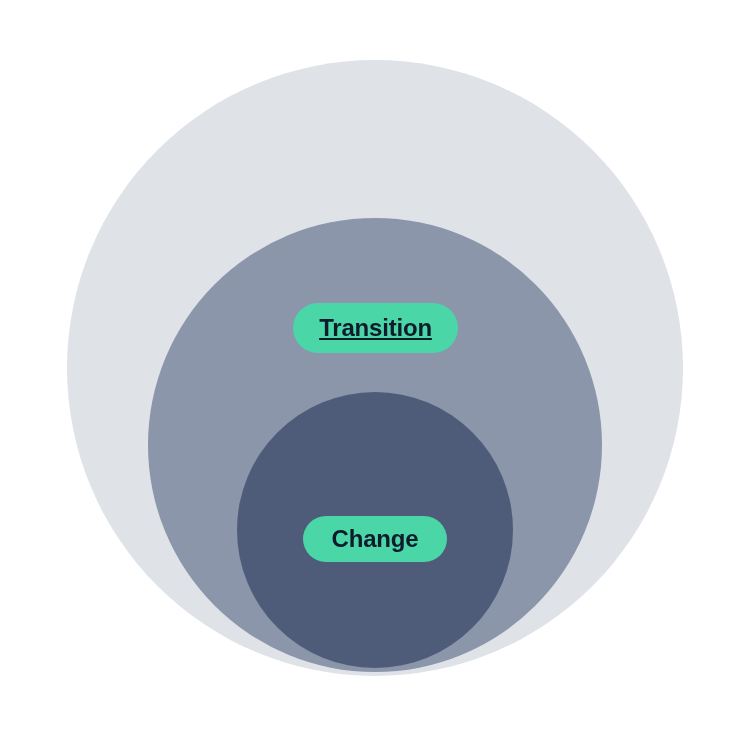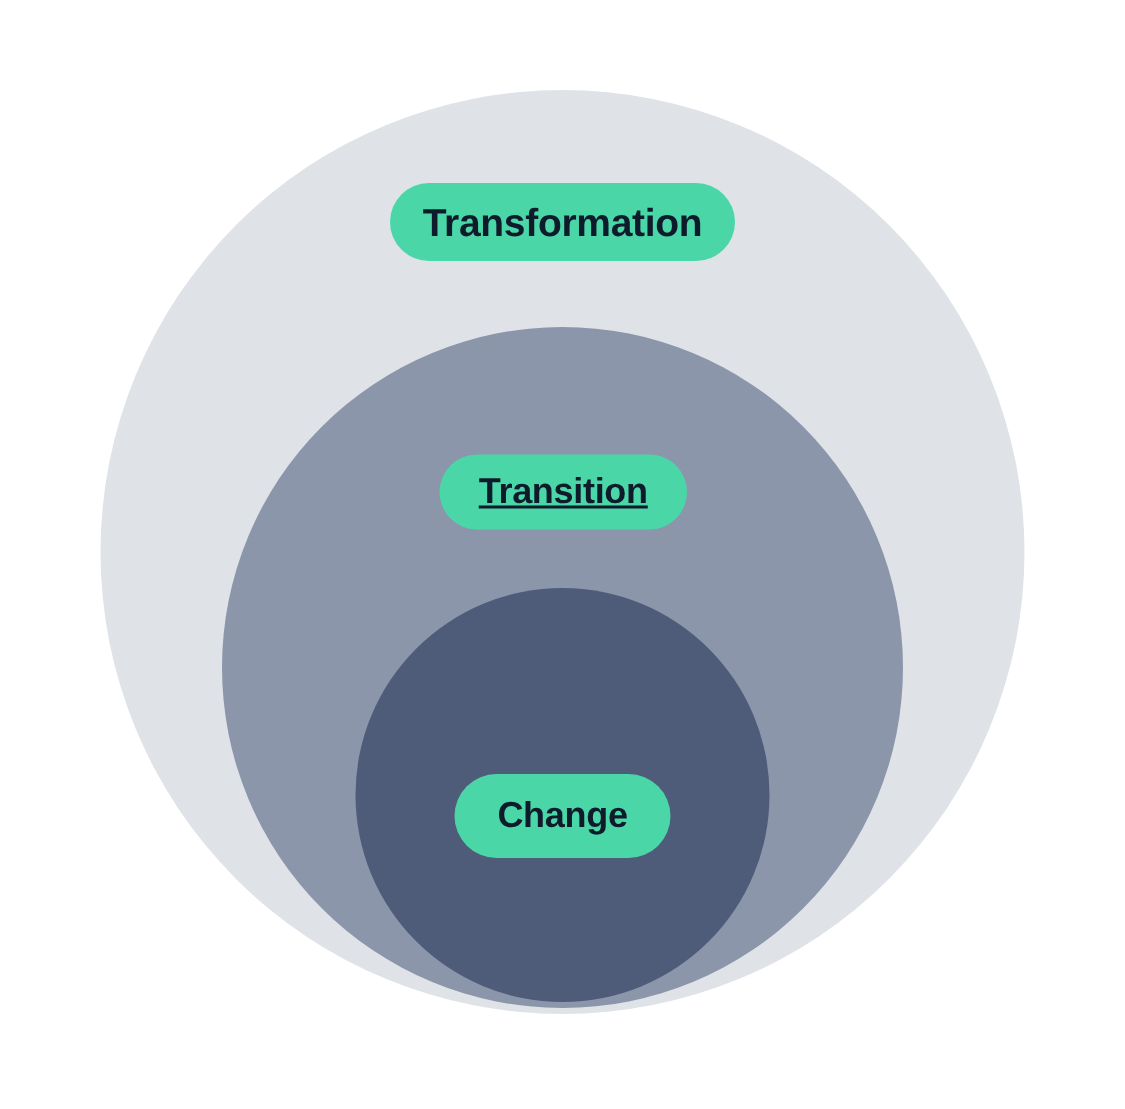--- a/index.html
+++ b/index.html
@@ -68,39 +68,36 @@
     top: 303px;
     width: 165px;
     height: 50px;
     font-size: 24px;
     text-decoration: underline;
   }
   #pill-change {
     left: 303px;
     top: 516px;
     width: 144px;
-    height: 56px;
+    height: 46px;
     font-size: 24px;
     justify-content: center;
   }
 </style>
 </head>
 <body>
 
 <div id="diagram-root">
 
   <div class="circle" id="circle-outer"></div>
 
   <div class="circle" id="circle-middle"></div>
 
   <div class="circle" id="circle-inner"></div>
 
-  <div class="pill" id="pill-transformation">
-    <span>Transformation</span>
-  </div>
 
   <div class="pill" id="pill-transition">
     <span>Transition</span>
   </div>
 
   <div class="pill" id="pill-change">
     <span>Change</span>
   </div>
 
 </div>

